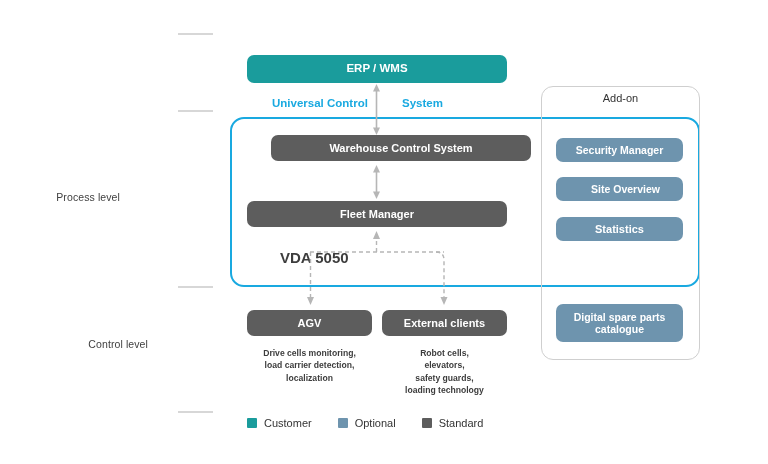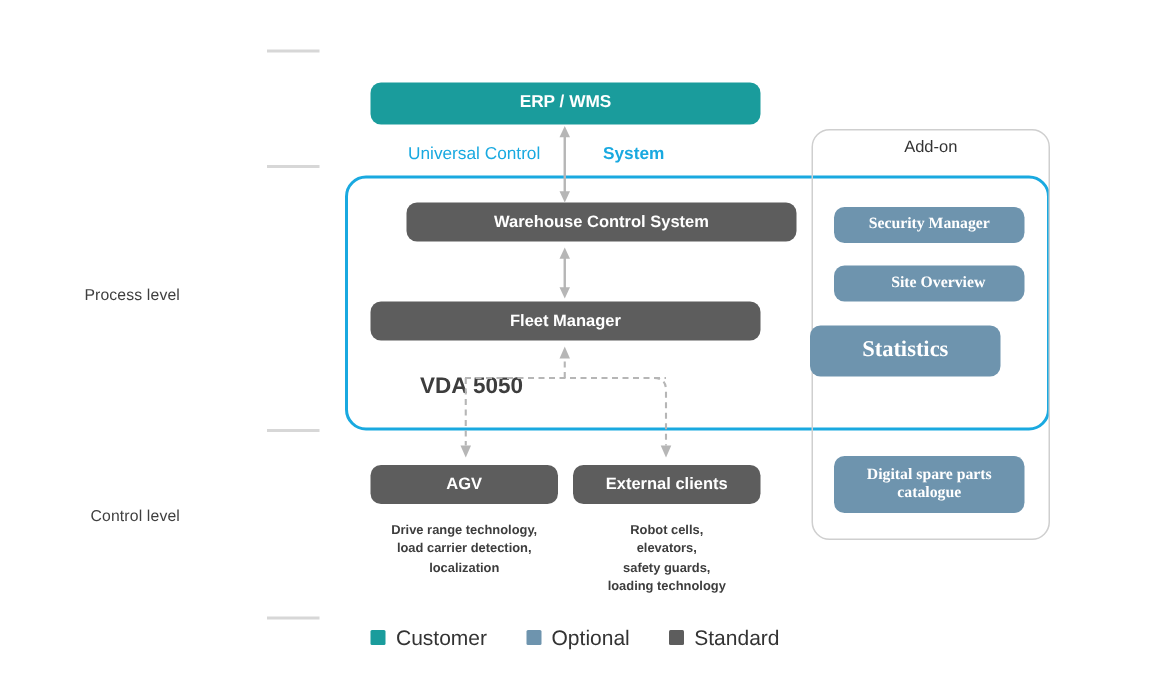--- a/index.html
+++ b/index.html
@@ -46,39 +46,39 @@
     align-items: center;
     justify-content: center;
     text-align: center;
     color: #ffffff;
     font-weight: bold;
     line-height: 1.18;
     box-sizing: border-box;
   }
   .box-teal  { background: #1a9c9c; text-align: right; }
   .box-gray  { background: #5d5d5d; }
-  .box-blue  { background: #6e94ae; font-family: Liberation Serif, serif; }
+  .box-blue  { background: #6e94ae; }
 
   
   #ucs-frame {
     position: absolute;
     left: 230px;
     top: 117px;
     width: 470px;
     height: 170px;
     border: 2px solid #19a9e0;
     border-radius: 14px;
     box-sizing: border-box;
     background: transparent;
   }
   #ucs-label {
     position: absolute;
     top: 97px;
     font-size: 11.5px;
-    font-weight: normal;
+    font-weight: bold;
     color: #19a9e0;
     white-space: nowrap;
   }
   #ucs-label-b { left: 385px; }
 
   
   #addon-panel {
     position: absolute;
     left: 541px;
     top: 86px;
@@ -133,37 +133,37 @@
     align-items: center;
     margin-right: 26px;
   }
   .legend-swatch {
     width: 10px;
     height: 10px;
     margin-right: 7px;
     border-radius: 1px;
   }
   .legend-text {
-    font-size: 14px;
+    font-size: 11px;
     color: #333333;
     white-space: nowrap;
   }
 </style>
 </head>
 <body>
 
 <div id="canvas">
 
   <div class="divider" style="top:33px;"></div>
   <div class="divider" style="top:110px;"></div>
   <div class="divider" style="top:286px;"></div>
   <div class="divider" style="top:411px;"></div>
 
   <div class="level-label" style="top:191px;">Process level</div>
-  <div class="level-label" style="top:338px;">Control level</div>
+  <div class="level-label" style="top:338px;padding-left:28px;">Control level</div>
 
   <div id="ucs-frame"></div>
   <div id="ucs-label" class="ucs-label" style="left:272px;">Universal Control</div>
   <div id="ucs-label-b" class="ucs-label" style="position:absolute;top:97px;left:385px;font-size:11.5px;font-weight:bold;color:#19a9e0;white-space:nowrap;margin-left:17px;">System</div>
 
   <div id="addon-panel"></div>
   <div id="addon-title">Add-on</div>
 
   <div class="box box-teal" style="left:247px; top:55px; width:260px; height:28px; font-size:11.5px;">ERP / WMS</div>
 
@@ -172,27 +172,27 @@
   <div class="box box-gray" style="left:247px; top:201px; width:260px; height:26px; font-size:11px;">Fleet Manager</div>
 
   <div class="box box-gray" style="left:247px; top:310px; width:125px; height:26px; font-size:11px;">AGV</div>
 
   <div class="box box-gray" style="left:382px; top:310px; width:125px; height:26px; font-size:11px;">External clients</div>
 
   <div class="box box-blue" style="left:556px; top:138px; width:127px; height:24px; font-size:10.5px;">Security Manager</div>
 
   <div class="box box-blue" style="left:556px; top:177px; width:127px; height:24px; font-size:10.5px;padding-left:12px;">Site Overview</div>
 
-  <div class="box box-blue" style="left:540px; top:217px; width:127px; height:34px; font-size:15px;">Statistics</div>
+  <div class="box box-blue" style="left:556px; top:217px; width:127px; height:24px; font-size:11px;">Statistics</div>
 
   <div class="box box-blue" style="left:556px; top:304px; width:127px; height:38px; font-size:10.5px; padding:16px 6px;">Digital spare parts catalogue</div>
 
   <div style="position:absolute; left:280px; top:249px; font-size:15px; font-weight:bold; color:#3d3d3d; white-space:nowrap;">VDA 5050</div>
 
-  <div class="caption" style="left:247px; top:347px; width:125px;">Drive range technology,
+  <div class="caption" style="left:247px; top:347px; width:125px;">Drive cells monitoring,
 load carrier detection,
 localization</div>
 
   <div class="caption" style="left:382px; top:347px; width:125px;">Robot cells,
 elevators,
 safety guards,
 loading technology</div>
 
   <svg id="arrows" viewBox="0 0 768 464" xmlns="http://www.w3.org/2000/svg">
     <defs>

